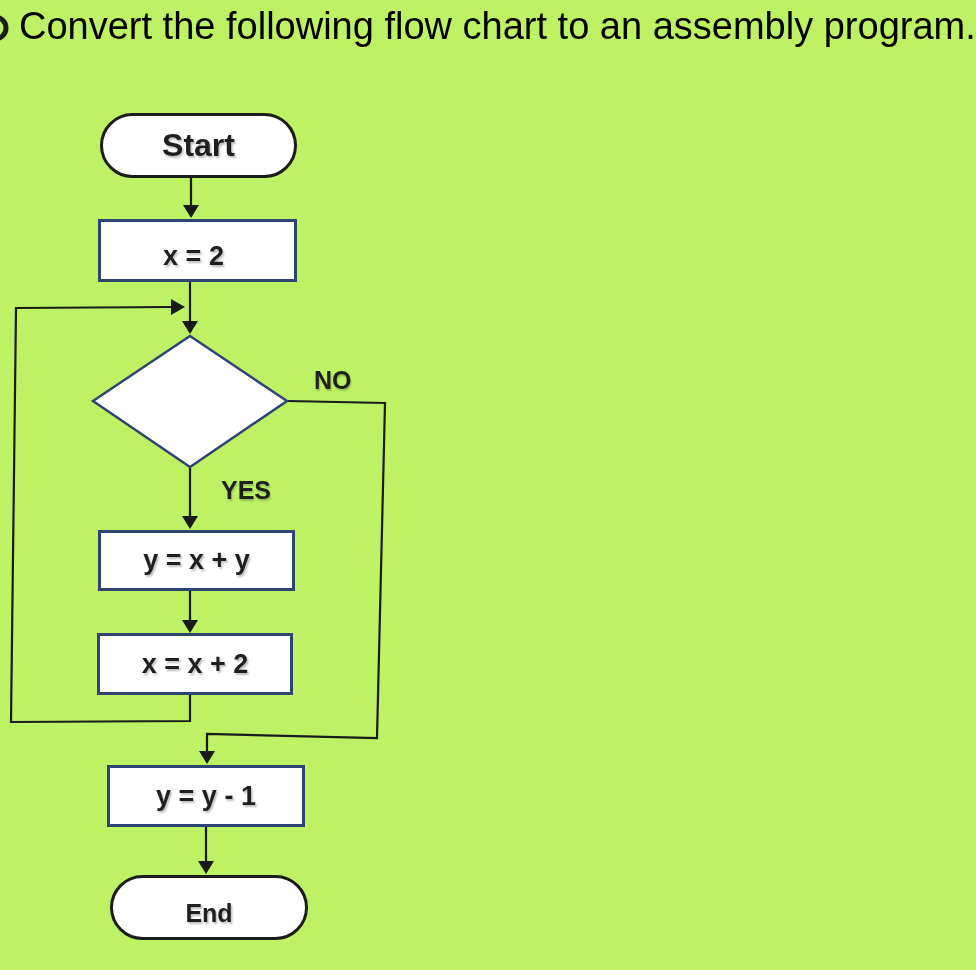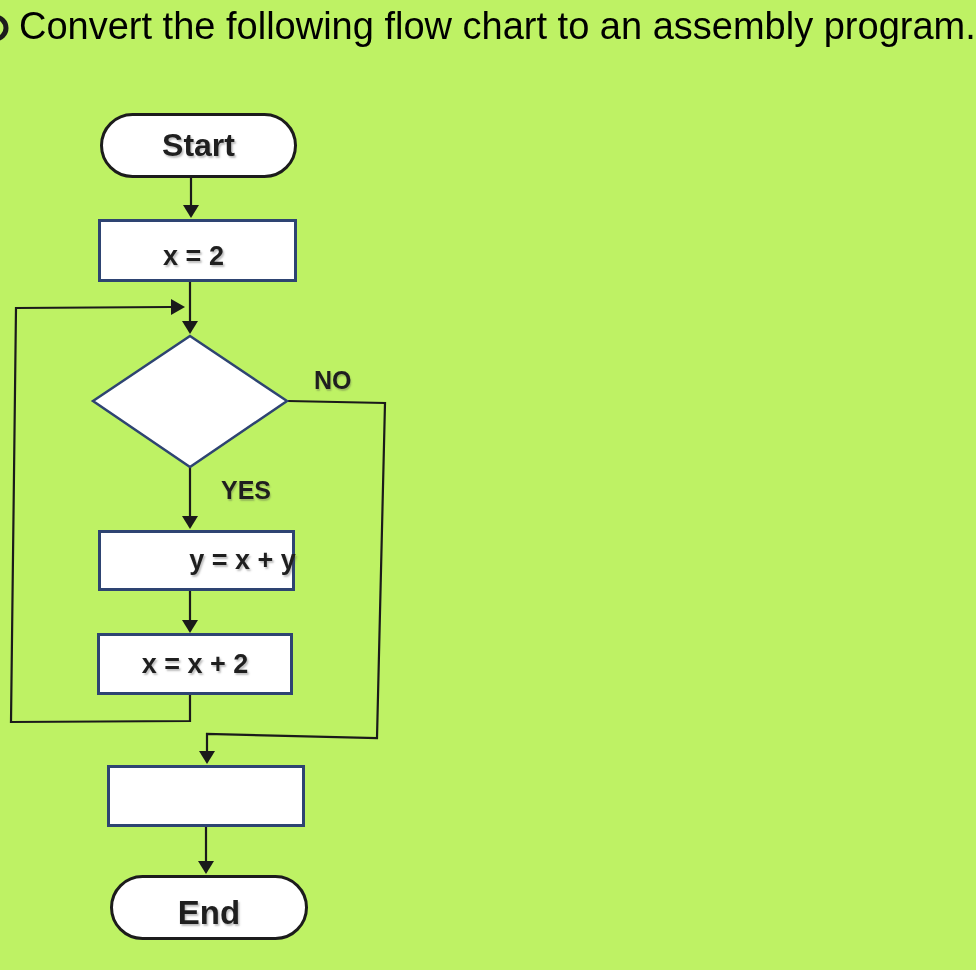--- a/index.html
+++ b/index.html
@@ -63,24 +63,24 @@
     color: var(--label-text, #1f1f1f);
     font-weight: 600;
     font-size: 27px;
     text-shadow: 1.5px 2px 2px rgba(70,70,70,0.35);
     pointer-events: none;
     white-space: nowrap;
   }
   .lbl-start      { left: 100px; top: 113px; width: 197px; height: 64px;  font-size: 32px; }
   .lbl-init       { left:  94px; top: 219px; width: 199px; height: 74px; }
   .lbl-decision   { left:  93px; top: 336px; width: 194px; height: 131px; }
-  .lbl-accumulate { left:  98px; top: 530px; width: 197px; height: 60px; padding-left: 46px; }
+  .lbl-accumulate { left:  98px; top: 530px; width: 197px; height: 60px; }
   .lbl-increment  { left:  97px; top: 633px; width: 196px; height: 62px; text-align: right; }
   .lbl-decrement  { left: 107px; top: 765px; width: 198px; height: 62px; }
-  .lbl-end        { left: 110px; top: 875px; width: 198px; height: 76px;  font-size: 33px; }
+  .lbl-end        { left: 110px; top: 875px; width: 198px; height: 76px;  font-size: 25px; }
   .branch-label {
     position: absolute;
     color: var(--label-text, #1f1f1f);
     font-weight: 600;
     font-size: 25px;
     text-shadow: 1px 1.5px 1.5px rgba(70,70,70,0.3);
     pointer-events: none;
     white-space: nowrap;
   }
   .lbl-no  { left: 314px; top: 366px; }
@@ -126,18 +126,19 @@
     <rect class="process" x="99.5" y="531.5" width="194" height="58"></rect>
     <rect class="process" x="98.5" y="634.5" width="193" height="59"></rect>
     <rect class="process" x="108.5" y="766.5" width="195" height="59"></rect>
     <rect class="terminator" x="111.5" y="876.5" width="195" height="62" rx="31" ry="31"></rect>
   </svg>
 
   <div class="node-label lbl-start">Start</div>
   <div class="node-label lbl-init">x = 2</div>
   <div class="node-label lbl-accumulate">y = x + y</div>
   <div class="node-label lbl-increment">x = x + 2</div>
+  <div class="node-label lbl-decrement">y = y - 1</div>
   <div class="node-label lbl-end">End</div>
 
   <div class="branch-label lbl-no">NO</div>
   <div class="branch-label lbl-yes">YES</div>
 
 </div>
 
 </body></html>

